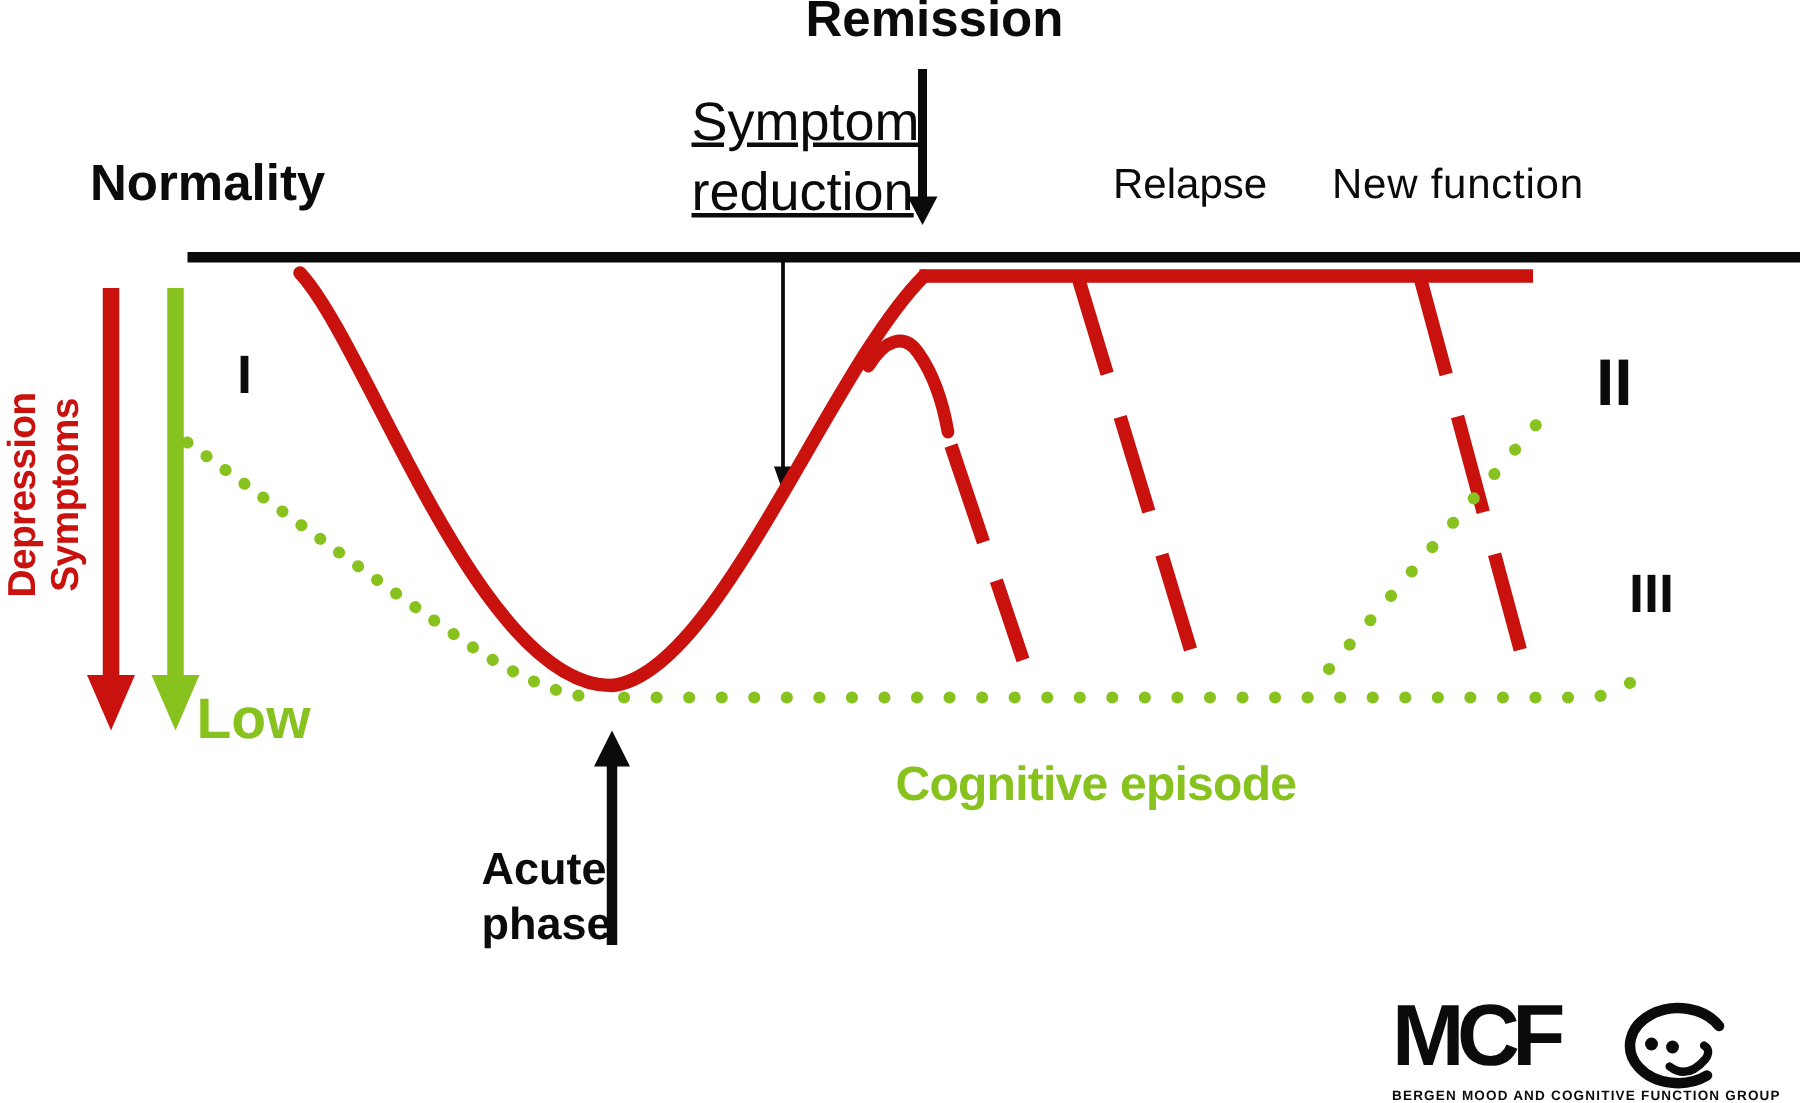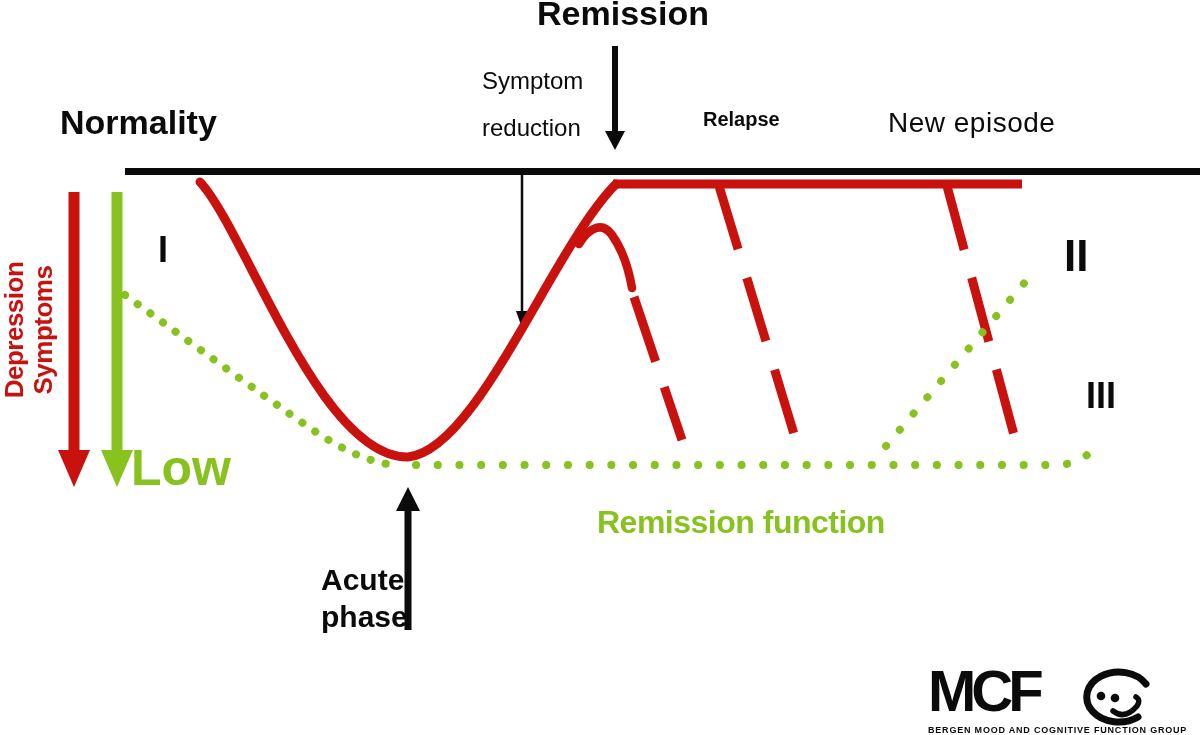--- a/index.html
+++ b/index.html
@@ -18,27 +18,27 @@
   .s-red{stroke:var(--red);}
   .s-green{stroke:var(--green);}
   .s-black{stroke:var(--black);}
   .f-red{fill:var(--red);}
   .f-green{fill:var(--green);}
   .f-black{fill:var(--black);}
   .nofill{fill:none;}
 
   #label-normality{left:13px;top:104px;font-size:34px;margin-left:47px;}
   #label-remission{left:537px;top:-5px;font-size:34px;}
-  #label-symptom-reduction{left:482px;top:57px;font-size:24px;line-height:47px;}
-  #label-relapse{left:703px;top:108px;font-size:20px;font-weight:bold;}
+  #label-symptom-reduction{left:461px;top:57px;font-size:36px;line-height:47px;text-decoration:underline;}
+  #label-relapse{left:742px;top:108px;font-size:28px;}
   #label-new-episode{left:888px;top:108px;font-size:28px;letter-spacing:0.5px;}
   #label-I{left:158px;top:230px;font-size:36px;}
   #label-II{left:1064px;top:204px;font-size:44px;margin-top:28px;}
   #label-III{left:1086px;top:376px;font-size:36px;}
-  #label-low{left:131px;top:441px;font-size:50px;}
+  #label-low{left:131px;top:460px;font-size:38px;}
   #label-cognitive{left:597px;top:505px;font-size:32px;letter-spacing:-0.5px;}
   #label-acute{left:321px;top:561px;font-size:30px;line-height:37px;}
   #label-depression-axis{
     left:-51px;top:301px;width:160px;height:58px;
     transform:rotate(-90deg);
     text-align:center;font-size:26px;line-height:29px;letter-spacing:-0.5px;
   }
   #logo{position:absolute;left:928px;top:648px;width:250px;}
   #logo-text{position:absolute;left:0;top:14px;font-size:58px;font-weight:bold;letter-spacing:-5px;line-height:1;color:var(--black);}
   #logo-caption{position:absolute;left:0;top:77px;font-size:9px;font-weight:bold;letter-spacing:0.8px;white-space:nowrap;color:var(--black);}
@@ -107,31 +107,31 @@
 
   <div id="label-remission" class="label bold">Remission</div>
 
   <div id="label-symptom-reduction" class="label">
     <span style="display:block">Symptom</span>
     <span style="display:block">reduction</span>
   </div>
 
   <div id="label-relapse" class="label">Relapse</div>
 
-  <div id="label-new-episode" class="label">New episode</div>
+  <div id="label-new-episode" class="label">New function</div>
 
   <div id="label-I" class="label bold">I</div>
 
   <div id="label-II" class="label bold">II</div>
 
   <div id="label-III" class="label bold">III</div>
 
   <div id="label-low" class="label bold t-green">Low</div>
 
-  <div id="label-cognitive" class="label bold t-green">Remission function</div>
+  <div id="label-cognitive" class="label bold t-green">Cognitive episode</div>
 
   <div id="label-acute" class="label bold">
     <span style="display:block">Acute</span>
     <span style="display:block">phase</span>
   </div>
 
   <div id="label-depression-axis" class="label bold t-red">
     <span style="display:block">Depression</span>
     <span style="display:block">Symptoms</span>
   </div>

